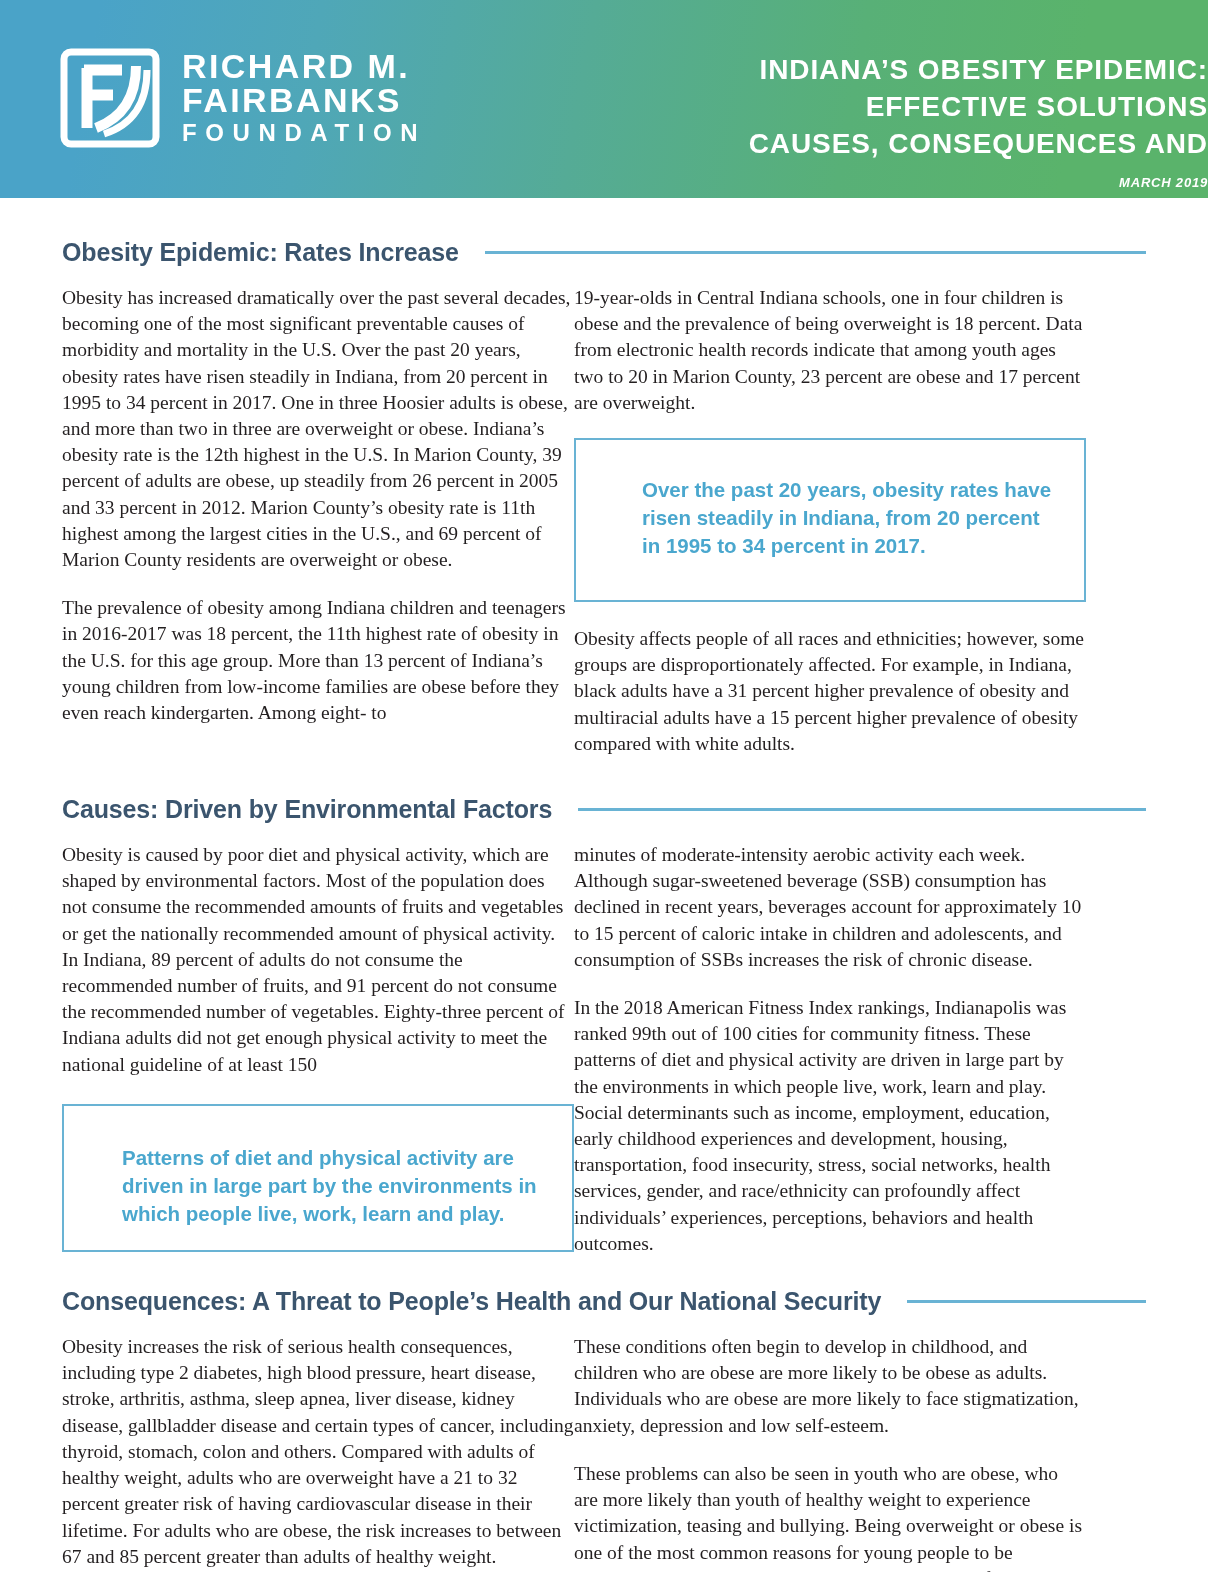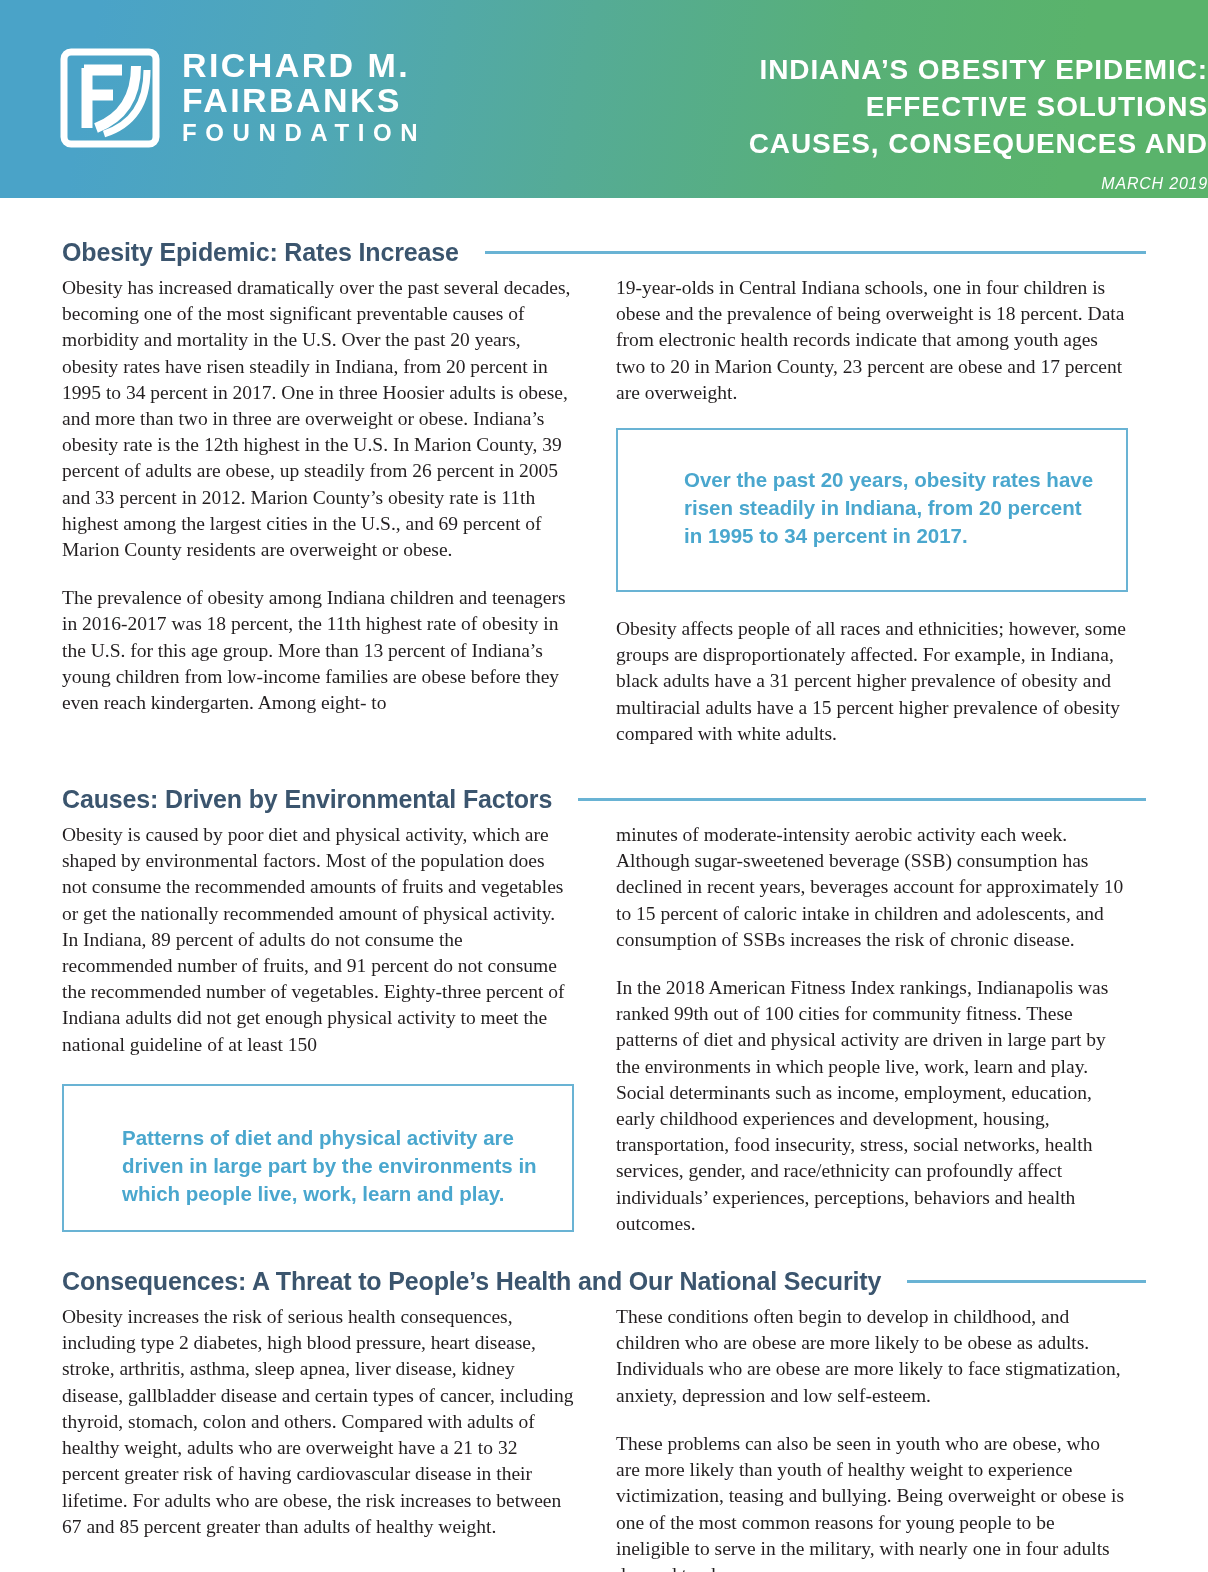--- a/index.html
+++ b/index.html
@@ -21,21 +21,21 @@
     width: 1208px;
     height: 198px;
     background: linear-gradient(100deg, #4aa3c8 0%, #4aa3c8 8%, #4fa7b8 26%, #55ab96 48%, #58b077 70%, #5ab36b 88%, #5ab36b 100%);
     box-sizing: border-box;
     display: flex;
     align-items: flex-start;
     justify-content: space-between;
   }
   .logo-block {
     display: flex;
-    align-items: center;
+    align-items: flex-end;
     margin-left: 60px;
     margin-top: 48px;
   }
   .logo-mark {
     width: 100px;
     height: 100px;
     flex: 0 0 auto;
   }
   .logo-words {
     margin-left: 22px;
@@ -64,23 +64,23 @@
   }
   .title-line {
     font-weight: bold;
     font-size: 28px;
     letter-spacing: 0.9px;
     line-height: 1.32;
     white-space: nowrap;
   }
   .title-date {
     margin-top: 12px;
-    font-weight: normal;
+    font-weight: bold;
     font-style: italic;
-    font-size: 16px;
+    font-size: 13px;
     letter-spacing: 0.8px;
   }
 
   
   .page {
     padding: 0 62px;
     box-sizing: border-box;
     width: 1208px;
   }
 
@@ -100,22 +100,21 @@
     white-space: nowrap;
   }
   .section-rule {
     flex: 1 1 auto;
     height: 3px;
     background: #69b3d4;
   }
 
   .cols {
     display: flex;
-    gap: 42px;
-    margin-top: 8px;
+    margin-top: 18px;
   }
   .col {
     width: 512px;
     flex: 0 0 512px;
   }
 
   p.body {
     font-size: 19.5px;
     line-height: 26.2px;
     margin: 0 0 22px 0;

